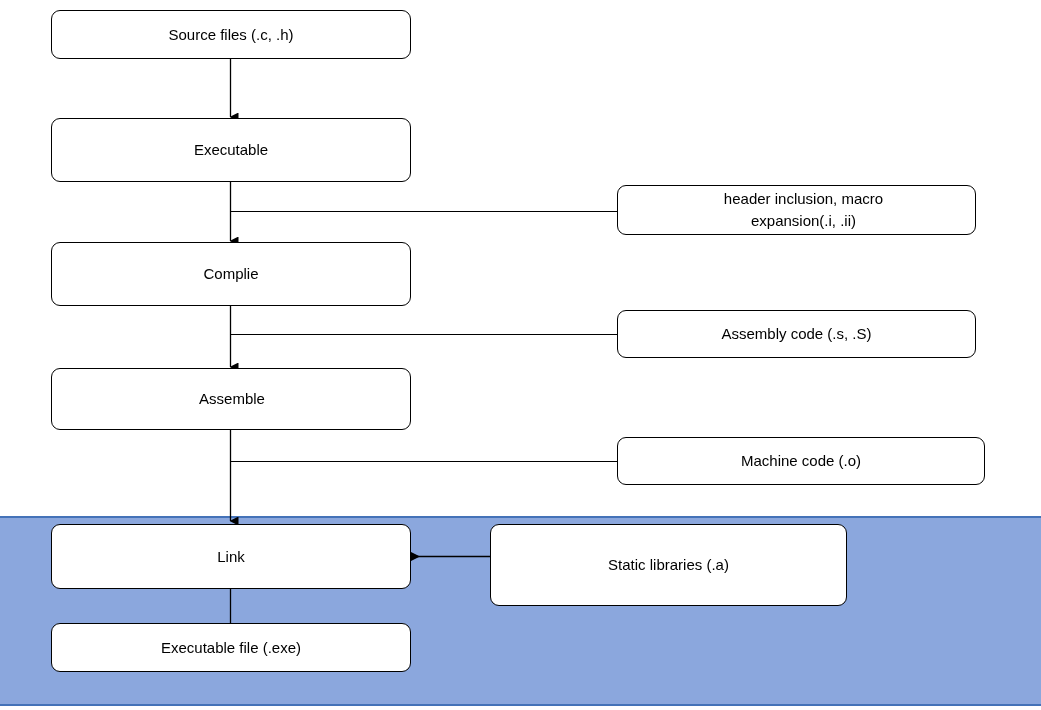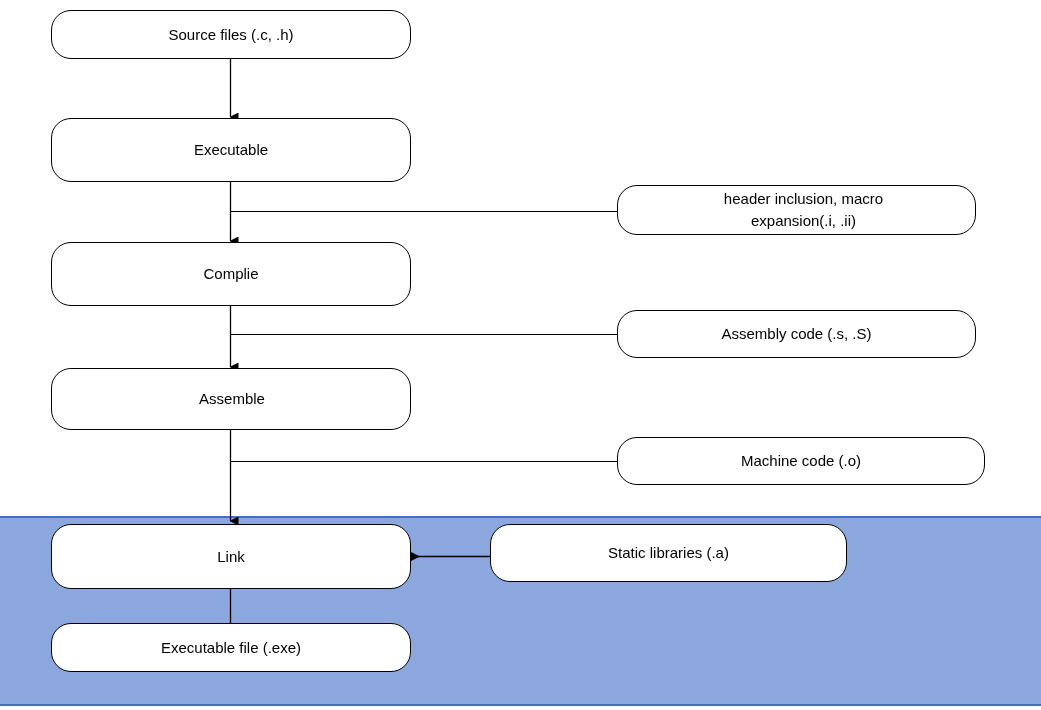--- a/index.html
+++ b/index.html
@@ -23,21 +23,21 @@
     background: #8BA7DD;
     border-top: 2px solid #4472B8;
     border-bottom: 2px solid #4472B8;
     box-sizing: border-box;
   }
   .node {
     position: absolute;
     box-sizing: border-box;
     background: #ffffff;
     border: 1.4px solid #000000;
-    border-radius: 20px;
+    border-radius: 9px;
     display: flex;
     align-items: center;
     justify-content: center;
     text-align: center;
     color: #000000;
     font-size: 15px;
     line-height: 1.45;
     padding: 2px 8px;
   }
   .node span {
@@ -117,17 +117,17 @@
   </div>
 
   <div class="node" style="left:617px; top:310px; width:359px; height:48px;">
     <span>Assembly code (.s, .S)</span>
   </div>
 
   <div class="node" style="left:617px; top:437px; width:368px; height:48px;">
     <span>Machine code (.o)</span>
   </div>
 
-  <div class="node" style="left:490px; top:524px; width:357px; height:58px;">
+  <div class="node" style="left:490px; top:524px; width:357px; height:82px;">
     <span>Static libraries (.a)</span>
   </div>
 
 </div>
 
 </body></html>

